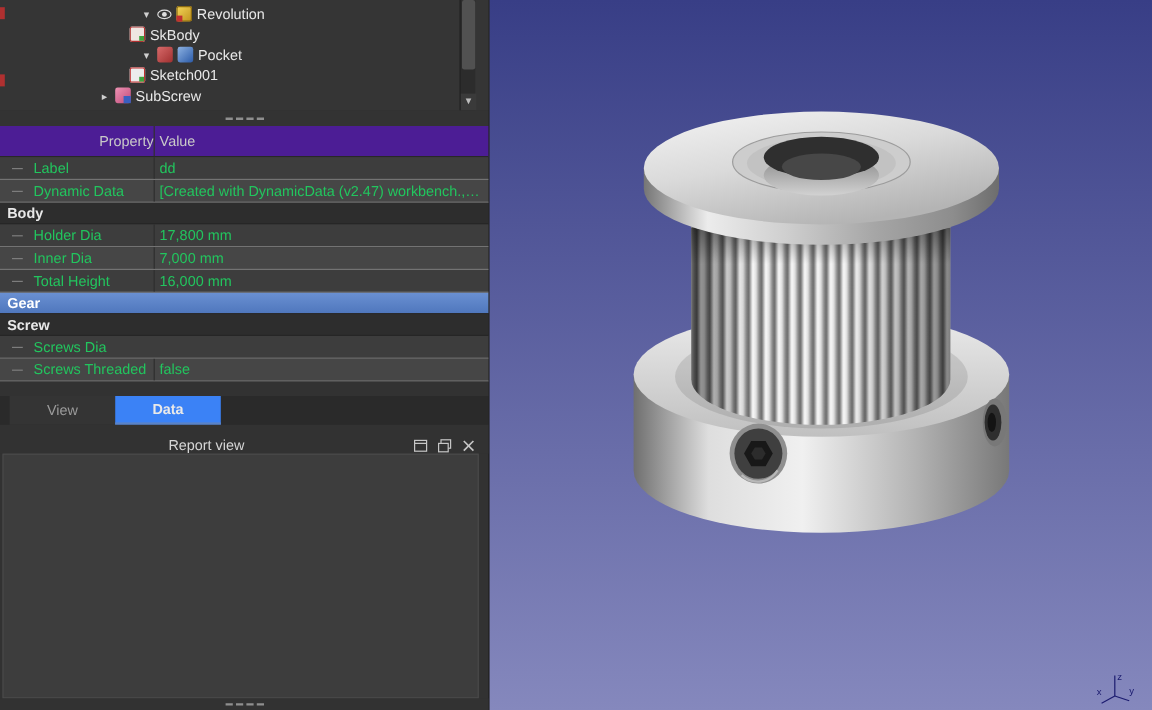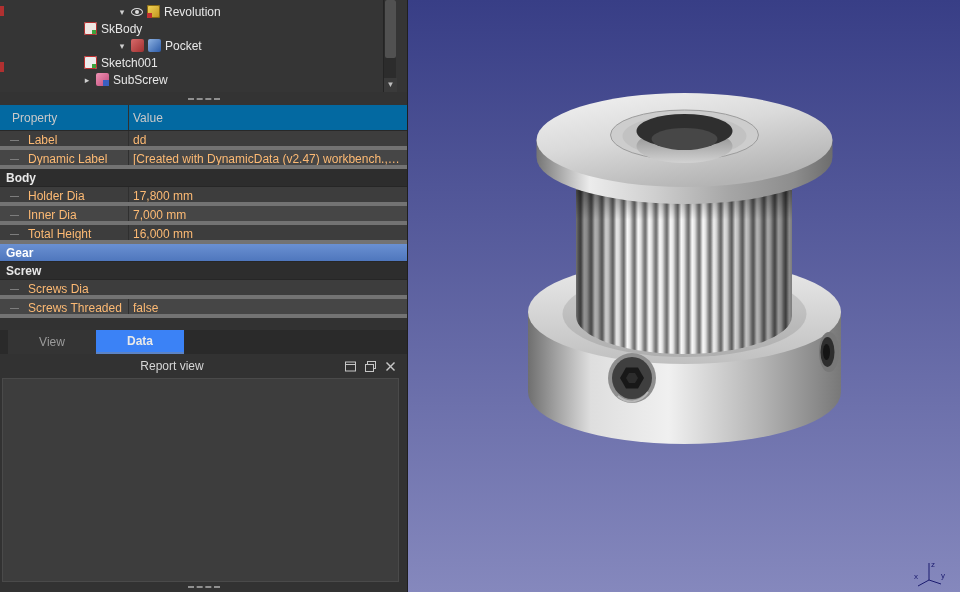--- a/index.html
+++ b/index.html
@@ -6,21 +6,21 @@
   html,body { width:960px; height:592px; overflow:hidden; }
   body { font-family:"Liberation Sans", sans-serif; background:#333; display:flex; }
 
   
   .left-panel { width:408px; height:592px; display:flex; flex-direction:column; background:#323232; border-right:1px solid #1f1f1f; }
 
   
   .tree { height:92px; background:#353535; position:relative; overflow:hidden; padding-top:3px; flex:none; }
   .tree-row { height:17px; display:flex; align-items:center; gap:4px; color:#e8e8e8; font-size:12px; white-space:nowrap; }
   .ind-a { padding-left:117px; }
-  .ind-b { padding-left:84px; }
+  .ind-b { padding-left:108px; }
   .ind-c { padding-left:82px; }
   .expander { width:10px; font-size:9px; color:#cfcfcf; text-align:center; flex:none; }
   .eye { width:12px; height:8px; border:1px solid #ddd; border-radius:50%; position:relative; flex:none; }
   .eye::after { content:""; position:absolute; left:3px; top:1px; width:4px; height:4px; border-radius:50%; background:#ddd; }
   .ticon { width:13px; height:13px; border-radius:2px; flex:none; position:relative; }
   .i-rev { background:linear-gradient(135deg,#f5d75a,#c0921c); box-shadow:inset 0 0 0 1px #8a6a12; }
   .i-rev::after { content:""; position:absolute; left:0; bottom:0; width:5px; height:5px; background:#c03030; }
   .i-body { background:#efe6e2; box-shadow:inset 0 0 0 1px #b03030; }
   .i-body::after { content:""; position:absolute; right:1px; bottom:1px; width:4px; height:4px; background:#3da33d; }
   .i-pocketred { background:linear-gradient(135deg,#d86a6a,#a03030); }
@@ -34,42 +34,42 @@
   .tree-scrollbar { position:absolute; top:0; right:11px; width:13px; height:92px; background:#2c2c2c; border-left:1px solid #242424; }
   .tree-scroll-thumb { position:absolute; top:0; left:1px; width:11px; height:58px; background:#515151; border-radius:2px; }
   .tree-scroll-down { position:absolute; bottom:0; left:0; width:13px; height:14px; color:#bdbdbd; font-size:8px; text-align:center; line-height:14px; background:#3a3a3a; }
 
   
   .splitter { height:13px; display:flex; align-items:center; justify-content:center; background:#333333; flex:none; }
   .splitter-bottom { height:10px; display:flex; align-items:center; justify-content:center; background:#323232; flex:none; }
   .dashes { width:32px; border-top:2px dashed #8f8f8f; }
 
   
-  .phead { height:26px; flex:none; background:#0369a1; border-bottom:1px solid #282828; display:flex; align-items:center; color:#c9c9c9; font-size:12px; }
+  .phead { height:26px; flex:none; background:#4c1d95; border-bottom:1px solid #282828; display:flex; align-items:center; color:#c9c9c9; font-size:12px;text-align:right; }
   .phead .hname { width:128px; padding-left:12px; }
   .phead .hval { padding-left:4px; border-left:1px solid #303030; height:100%; display:flex; align-items:center; flex:1; }
 
   .pgroup-header { height:18px; line-height:18px; background:#2d2d2d; color:#e8e8e8; font-weight:bold; font-size:12px; padding-left:6px; border-bottom:1px solid #262626; }
   .pgroup-header.selected { background:linear-gradient(#6a90d2,#4f77bd); color:#fff; }
-  .prow { height:19px; display:flex; font-size:12px; color:#fdba74; border-bottom:4px solid #737373; }
+  .prow { height:19px; display:flex; font-size:12px; color:#22c55e; border-bottom:1px solid #737373; }
   .pgroup-rows .prow:nth-child(odd) { background:#3d3d3d; }
   .pgroup-rows .prow:nth-child(even) { background:#464646; }
   .pname { width:128px; line-height:18px; padding-left:28px; position:relative; overflow:hidden; white-space:nowrap; flex:none; }
   .pname::before { content:""; position:absolute; left:10px; top:9px; width:9px; height:1px; background:#7d7d7d; }
   .pval { flex:1; line-height:18px; padding-left:4px; border-left:1px solid #2f2f2f; overflow:hidden; white-space:nowrap; text-overflow:ellipsis; }
 
   
   .tabgap { height:12px; flex:none; background:#323232; }
   .tabbar { height:24px; flex:none; background:#2a2a2a; display:flex; }
   .tab { width:88px; height:24px; line-height:24px; text-align:center; font-size:12px; color:#9b9b9b; background:#343434; }
   .tab.first { margin-left:8px; }
   .tab.active { background:#3b82f6; color:#e9e9e9; border-bottom:2px solid #5b83c6; line-height:22px;font-weight:bold; }
 
   
-  .rhead { height:24px; flex:none; display:flex; align-items:center; background:#323232; }
+  .rhead { height:24px; flex:none; display:flex; align-items:flex-end; background:#323232; }
   .rtitle { flex:1; text-align:center; color:#d6d6d6; font-size:12px; }
   .ricons { display:flex; gap:7px; padding-right:10px; align-items:center; }
   .ricon { width:13px; height:13px; display:block; }
   .rbody { flex:1; margin:0 8px 0 2px; background:#3d3d3d; border:1px solid #4a4a4a; }
 
   
   .viewport { flex:1; position:relative; background:linear-gradient(#383e86,#8588bd); overflow:hidden; }
   .scene { position:absolute; inset:0; }
   .axis-indicator { position:absolute; right:12px; bottom:2px; }
 </style>
@@ -124,21 +124,21 @@
   </div>
 
   <div>
 
     <div class="pgroup-rows">
       <div class="prow">
         <div class="pname">Label</div>
         <div class="pval">dd</div>
       </div>
       <div class="prow">
-        <div class="pname">Dynamic Label</div>
+        <div class="pname">Dynamic Data</div>
         <div class="pval">[Created with DynamicData (v2.47) workbench.,Th...</div>
       </div>
     </div>
 
     <div class="pgroup-header">Body</div>
     <div class="pgroup-rows">
       <div class="prow">
         <div class="pname">Holder Dia</div>
         <div class="pval">17,800 mm</div>
       </div>

